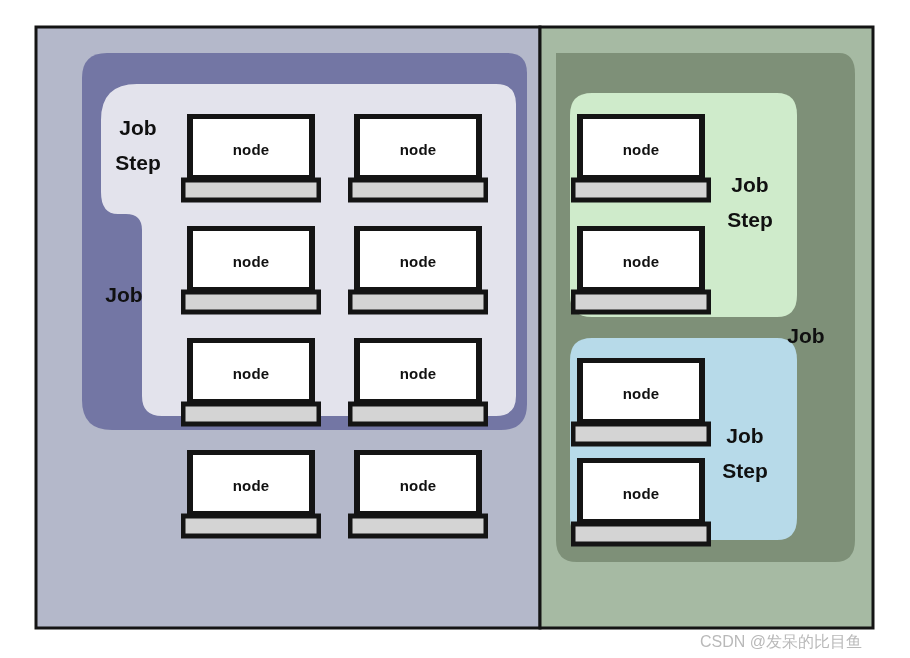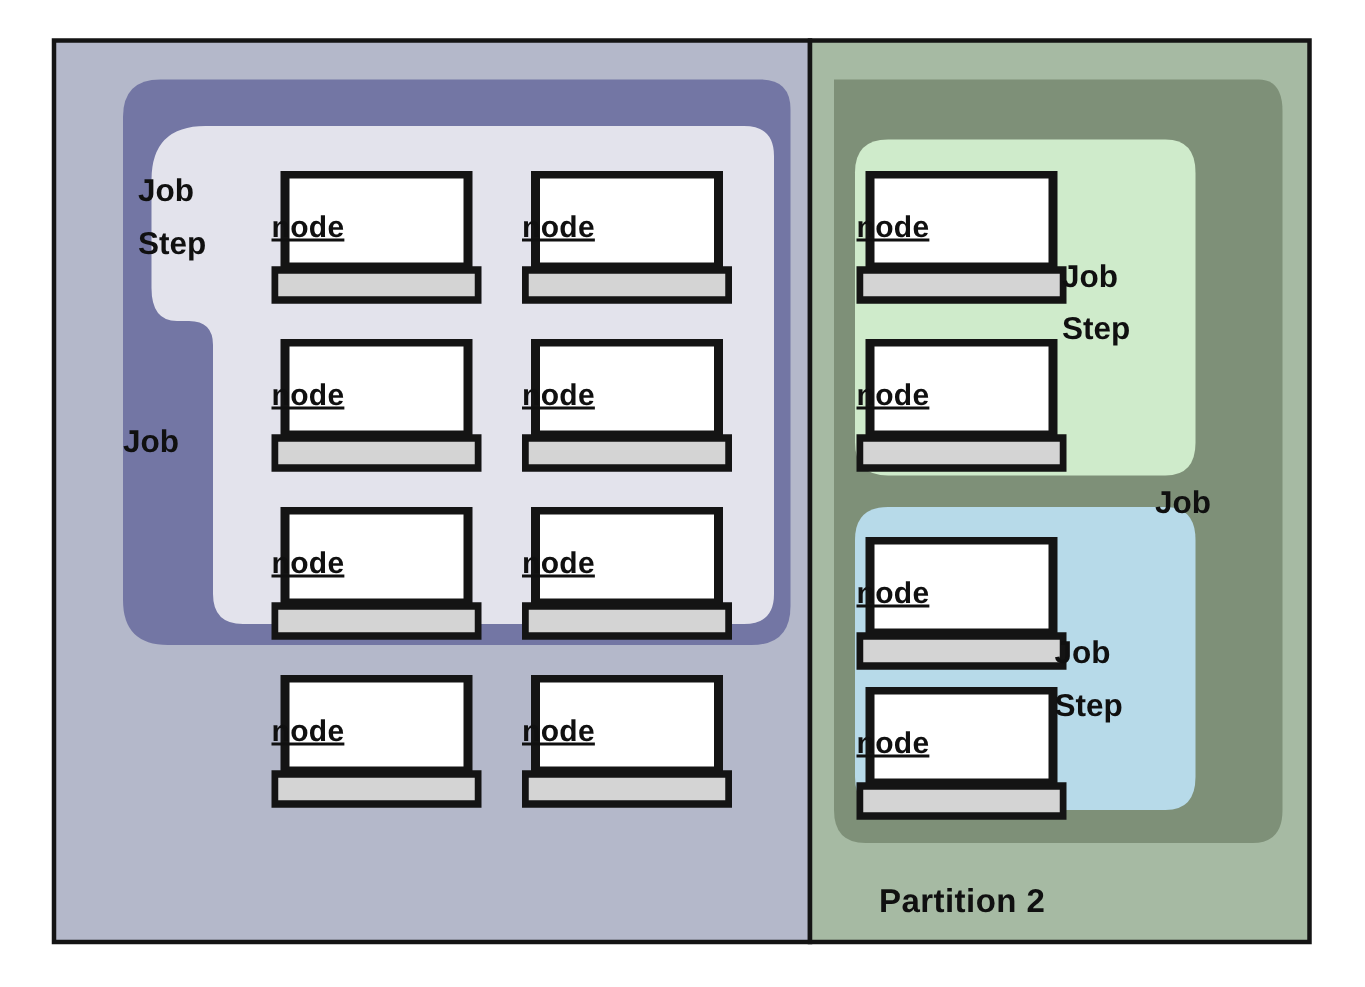--- a/index.html
+++ b/index.html
@@ -26,27 +26,27 @@
     width: 910px;
     height: 658px;
     display: block;
   }
   .txt {
     position: absolute;
     font-family: "Liberation Sans", sans-serif;
     font-weight: bold;
     color: #101010;
     white-space: pre;
+    text-align: center;
     line-height: 1.0;
     user-select: none;
   }
   .node-label {
-    font-size: 20px;
+    font-size: 15px;
     letter-spacing: 0.2px;
-    text-decoration: underline;
   }
   .jobstep-label {
     font-size: 21px;
   }
   .job-label {
     font-size: 21px;
   }
   .partition-label {
     font-size: 22px;
     letter-spacing: 0.3px;
@@ -178,16 +178,16 @@
   <div class="txt job-label" style="left:82px; top:284px; width:84px;">Job</div>
 
   <div class="txt jobstep-label" style="left:708px; top:174px; width:84px;">Job</div>
   <div class="txt jobstep-label" style="left:708px; top:209px; width:84px;">Step</div>
 
   <div class="txt jobstep-label" style="left:703px; top:425px; width:84px;">Job</div>
   <div class="txt jobstep-label" style="left:703px; top:460px; width:84px;">Step</div>
 
   <div class="txt job-label" style="left:770px; top:325px; width:72px;">Job</div>
 
-  <div class="txt partition-label" style="left:586px; top:590px; width:240px;">Partition 2</div>
 
+  <div class="watermark">CSDN @发呆的比目鱼 </div>
 
 </div>
 
 </body></html>

